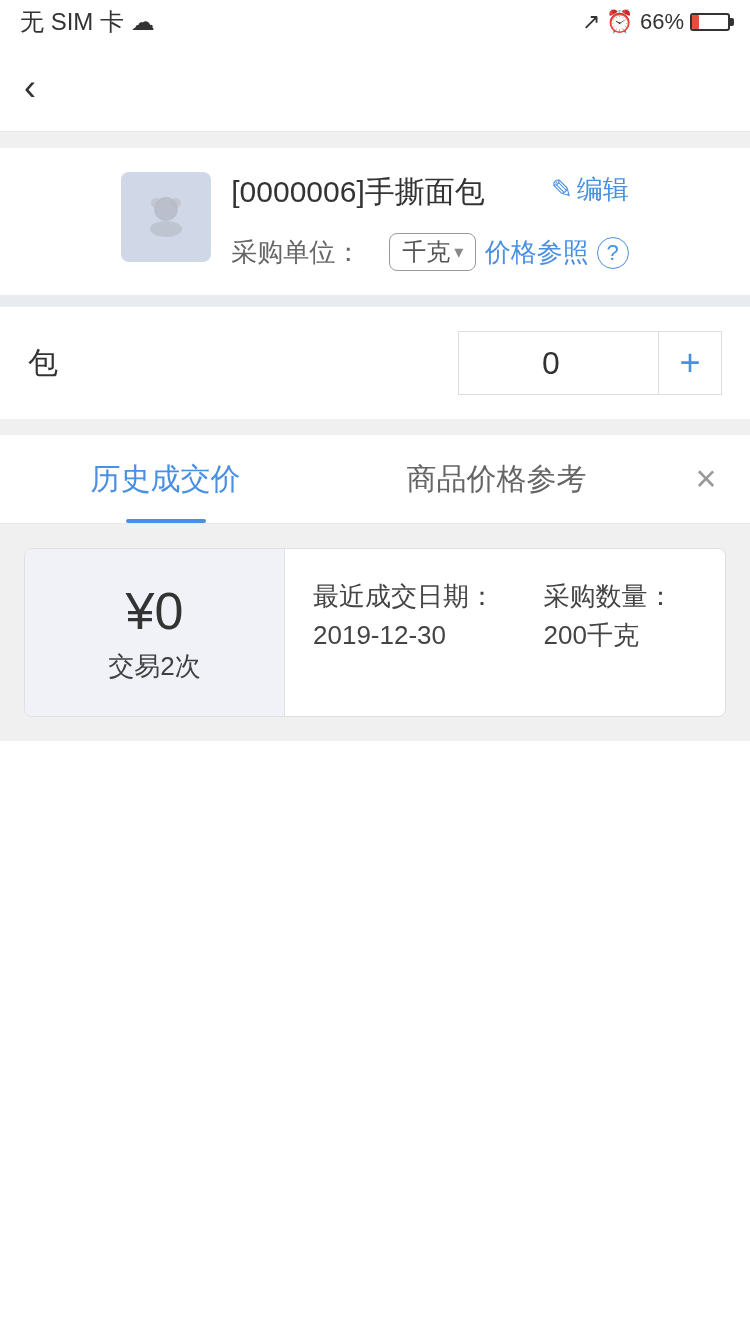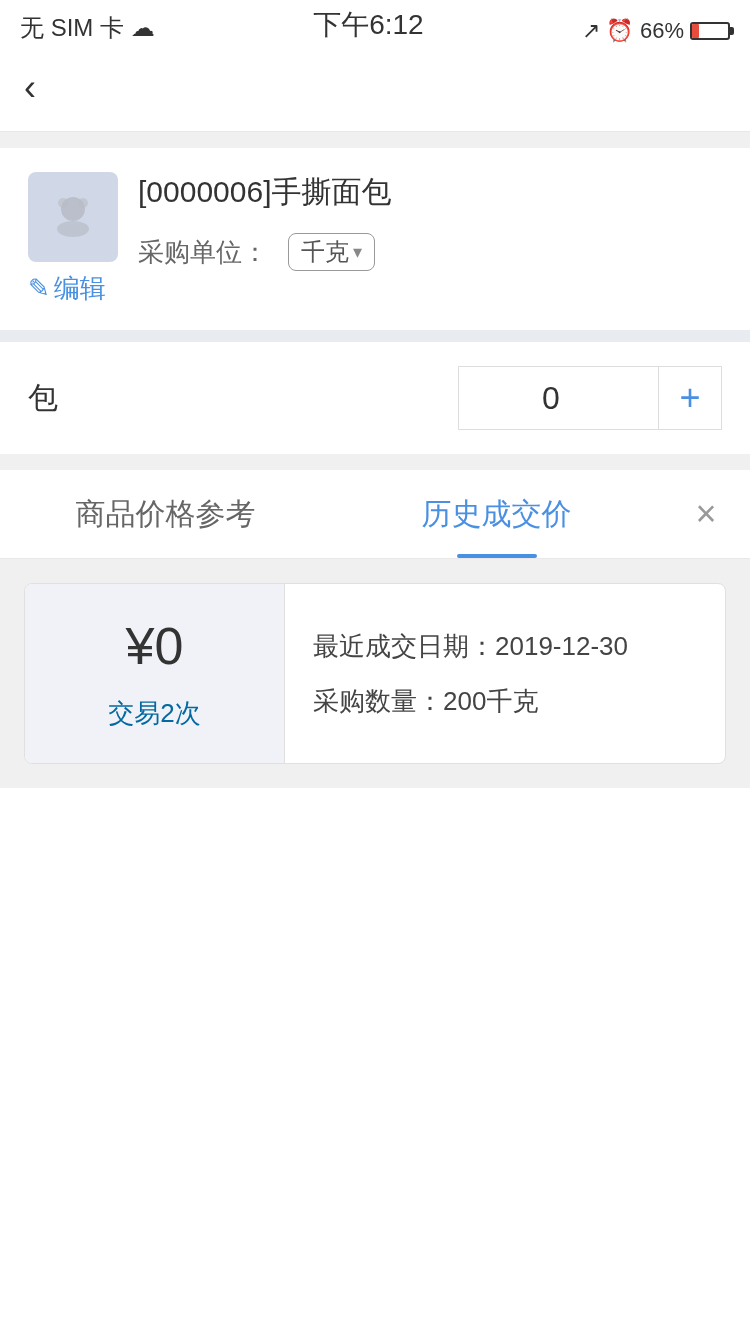--- a/index.html
+++ b/index.html
@@ -11,21 +11,21 @@
       font-family: -apple-system, "PingFang SC", "Helvetica Neue", Arial, sans-serif;
       font-size: 28px;
       color: #333;
     }
 
     
     .status-bar {
       height: 44px;
       background: #fff;
       display: flex;
-      align-items: flex-end;
+      align-items: center;
       justify-content: space-between;
       padding: 0 20px;
       font-size: 24px;
       color: #333;
     }
     .status-left { display: flex; align-items: center; gap: 8px; }
     .status-center { font-size: 28px; font-weight: 500; }
     .status-right { display: flex; align-items: center; gap: 6px; font-size: 22px; }
     .battery {
       width: 40px; height: 18px;
@@ -79,21 +79,20 @@
     
     .product-card {
       background: #fff;
       margin-top: 16px;
       padding: 24px 28px;
     }
     .product-header {
       display: flex;
       align-items: flex-start;
       justify-content: center;
-      flex-direction: column;
     }
     .product-left {
       display: flex;
       align-items: flex-start;
       gap: 20px;
     }
     .product-thumb {
       width: 90px;
       height: 90px;
       background: #d0d8e8;
@@ -114,21 +113,21 @@
       gap: 20px;
     }
     .product-name {
       font-size: 30px;
       font-weight: 500;
       color: #333;
     }
     .product-unit {
       display: flex;
       align-items: center;
-      gap: 20px;
+      gap: 28px;
       font-size: 26px;
       color: #666;
     }
     .unit-badge {
       border: 1px solid #999;
       border-radius: 8px;
       padding: 2px 12px;
       font-size: 24px;
       color: #555;
       display: flex;
@@ -284,28 +283,28 @@
       padding: 32px 20px;
       border-right: 1px solid #e0e0e0;
     }
     .transaction-price {
       font-size: 52px;
       font-weight: 500;
       color: #333;
     }
     .transaction-count {
       font-size: 26px;
-      color: #0369a1;
-      margin-top: 20px;
+      color: #404040;
+      margin-top: 8px;
     }
     .transaction-right {
       flex: 1;
       padding: 28px 28px;
       display: flex;
-      flex-direction: column;
+      flex-direction: row;
       gap: 16px;
       justify-content: center;
     }
     .transaction-detail {
       font-size: 26px;
       color: #444;
       line-height: 1.5;
     }
 
     
@@ -315,21 +314,20 @@
       min-height: 600px;
     }
   </style>
 </head>
 <body>
 
 <div class="status-bar">
   <div class="status-left">
     <span>无 SIM 卡 ☁</span>
   </div>
-  <div class="status-center">下午6:12</div>
   <div class="status-right">
     <span>↗</span>
     <span>⏰</span>
     <span>66%</span>
     <div class="battery">
       <div class="battery-fill"></div>
     </div>
   </div>
 </div>
 
@@ -358,40 +356,44 @@
             <span class="unit-badge-arrow">▾</span>
           </div>
         </div>
       </div>
     </div>
     <div class="product-actions">
       <span class="edit-btn">
         <span>✎</span>
         <span>编辑</span>
       </span>
+      <span class="price-ref">
+        <span>价格参照</span>
+        <span style="width:32px;height:32px;border-radius:50%;border:1.5px solid #4a90e2;display:inline-flex;align-items:center;justify-content:center;font-size:22px;">?</span>
+      </span>
     </div>
   </div>
 </div>
 
 <div class="section-divider"></div>
 
 <div class="quantity-row">
   <div class="quantity-label">
     <span class="qty-unit-icon">包</span>
   </div>
   <div class="quantity-input-group">
     <input class="qty-input" type="number" value="0" style="">
     <div class="qty-plus">+</div>
   </div>
 </div>
 
 <div class="tabs-container">
   <div class="tabs-header">
+    <div class="tab-item active">历史成交价</div>
     <div class="tab-item">商品价格参考</div>
-    <div class="tab-item active">历史成交价</div>
     <div class="tab-close">×</div>
   </div>
 </div>
 
 <div class="transaction-card">
   <div class="transaction-left">
     <span class="transaction-price">¥0</span>
     <span class="transaction-count">交易2次</span>
   </div>
   <div class="transaction-right">

